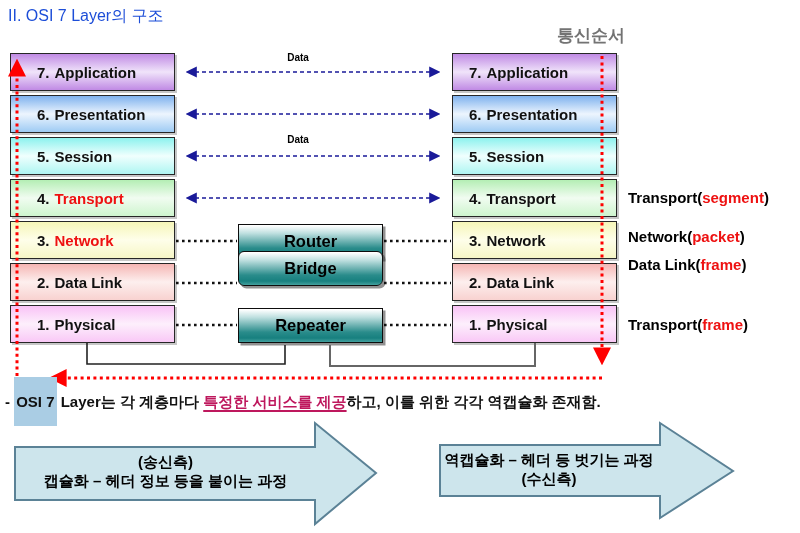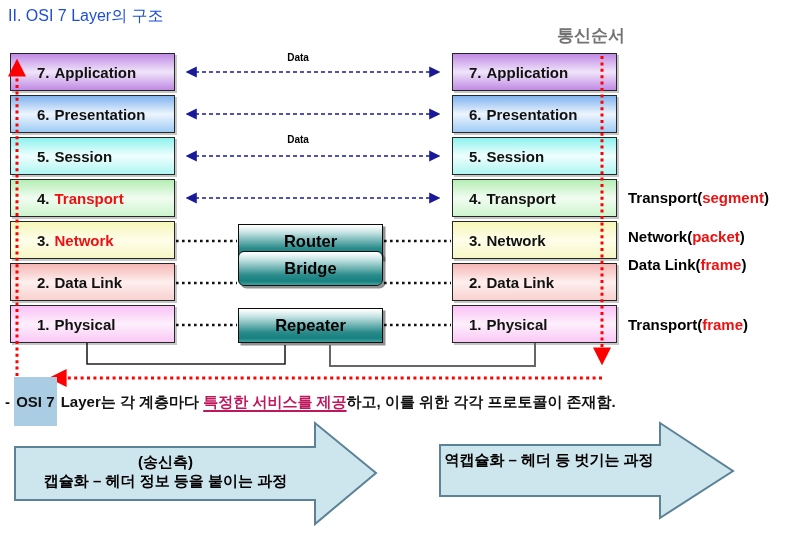--- a/index.html
+++ b/index.html
@@ -134,29 +134,30 @@
 
   <div class="abs data-label" style="left:258px;top:52px;">Data</div>
   <div class="abs data-label" style="left:258px;top:134px;">Data</div>
 
   <div class="abs pdu" style="top:189px;"><span>Transport(</span><span class="unit">segment</span><span>)</span></div>
   <div class="abs pdu" style="top:228px;"><span>Network(</span><span class="unit">packet</span><span>)</span></div>
   <div class="abs pdu" style="top:256px;"><span>Data Link(</span><span class="unit">frame</span><span>)</span></div>
   <div class="abs pdu" style="top:316px;"><span>Transport(</span><span class="unit">frame</span><span>)</span></div>
 
   <div class="abs" id="note">
-    <span>- </span><span class="hl">OSI 7</span><span> Layer는 각 계층마다 </span><span class="ru">특정한 서비스를 제공</span><span>하고, 이를 위한 각각 프로토콜이 존재함.</span>
+    <span>- </span><span class="hl">OSI 7</span><span> Layer는 각 계층마다 </span><span class="ru">특정한 서비스를 제공</span><span>하고, 이를 위한 각각 역캡슐화 존재함.</span>
   </div>
 
   <div class="abs proc-text" id="proc-left">
     <div>(송신측)</div>
     <div>캡슐화 – 헤더 정보 등을 붙이는 과정</div>
   </div>
   <div class="abs proc-text" id="proc-right">
     <div>역캡슐화 – 헤더 등 벗기는 과정</div>
+    <div>(수신측)</div>
   </div>
 
   <svg id="overlay" viewBox="0 0 800 533">
     <defs>
       <marker id="redArr" markerWidth="6" markerHeight="6" refX="4.2" refY="3" orient="auto" markerUnits="strokeWidth">
         <path d="M0,0 L6,3 L0,6 Z" fill="#ff0000"></path>
       </marker>
       <marker id="navArrE" markerWidth="7" markerHeight="7" refX="5.5" refY="3.5" orient="auto" markerUnits="strokeWidth">
         <path d="M0,0 L7,3.5 L0,7 Z" fill="#1a1a99"></path>
       </marker>

